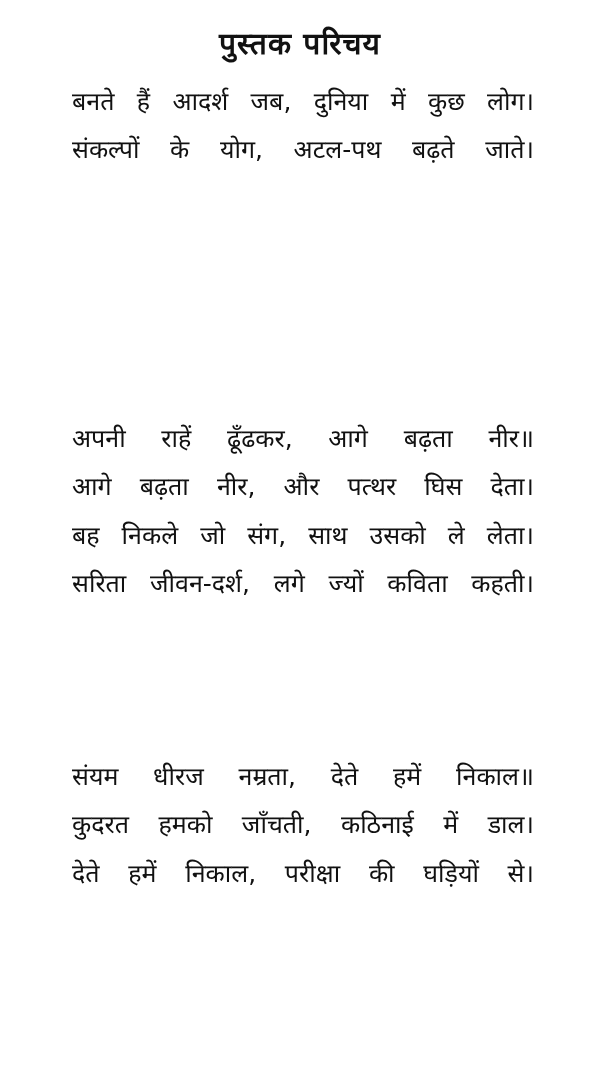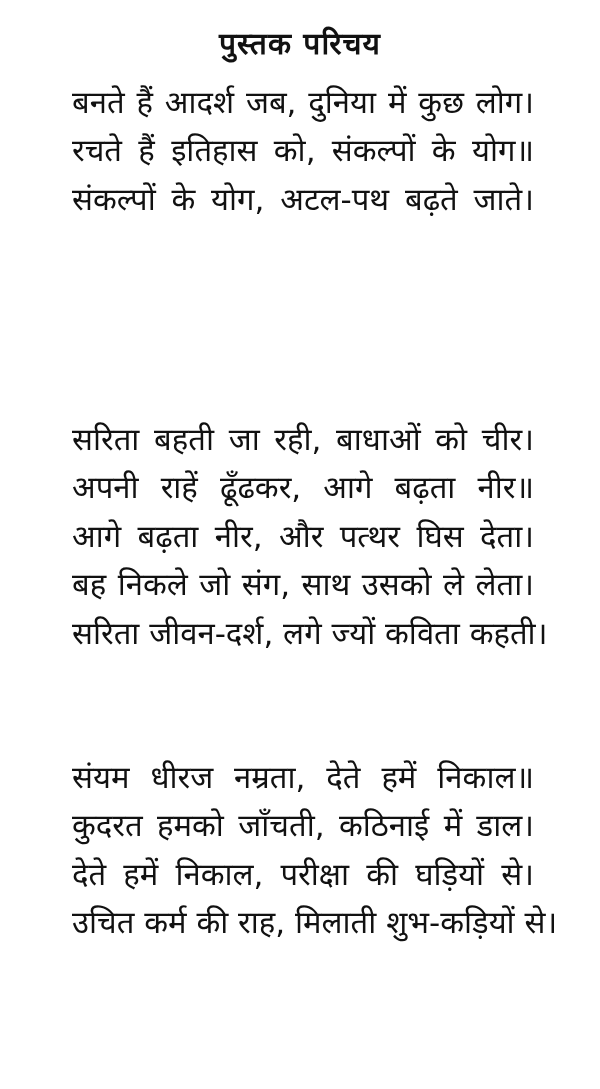--- a/index.html
+++ b/index.html
@@ -34,49 +34,46 @@
     }
     .stanza {
       position: absolute;
       left: 72px;
       width: 462px;
     }
     .line {
       display: block;
       height: 48.4px;
       line-height: 48.4px;
-      font-size: 31px;
+      font-size: 25px;
       white-space: nowrap;
       text-align: justify;
       text-align-last: justify;
       overflow: visible;
     }
     #stanza-1 { top: 78px; }
     #stanza-2 { top: 415px; }
     #stanza-3 { top: 753px; }
   </style>
 </head>
 <body>
 
 <div class="page">
   <div class="title">पुस्तक परिचय</div>
 
   <div class="stanza" id="stanza-1">
     <span class="line">बनते हैं आदर्श जब, दुनिया में कुछ लोग।</span>
-    <span class="line">रचते हैं इतिहास को, संकल्पों के योग॥</span>
     <span class="line">संकल्पों के योग, अटल-पथ बढ़ते जाते।</span>
   </div>
 
   <div class="stanza" id="stanza-2">
-    <span class="line">सरिता बहती जा रही, बाधाओं को चीर।</span>
     <span class="line">अपनी राहें ढूँढकर, आगे बढ़ता नीर॥</span>
     <span class="line">आगे बढ़ता नीर, और पत्थर घिस देता।</span>
     <span class="line">बह निकले जो संग, साथ उसको ले लेता।</span>
     <span class="line">सरिता जीवन-दर्श, लगे ज्यों कविता कहती।</span>
   </div>
 
   <div class="stanza" id="stanza-3">
     <span class="line">संयम धीरज नम्रता, देते हमें निकाल॥</span>
     <span class="line">कुदरत हमको जाँचती, कठिनाई में डाल।</span>
     <span class="line">देते हमें निकाल, परीक्षा की घड़ियों से।</span>
-    <span class="line">उचित कर्म की राह, मिलाती शुभ-कड़ियों से।</span>
   </div>
 </div>
 
 </body></html>

